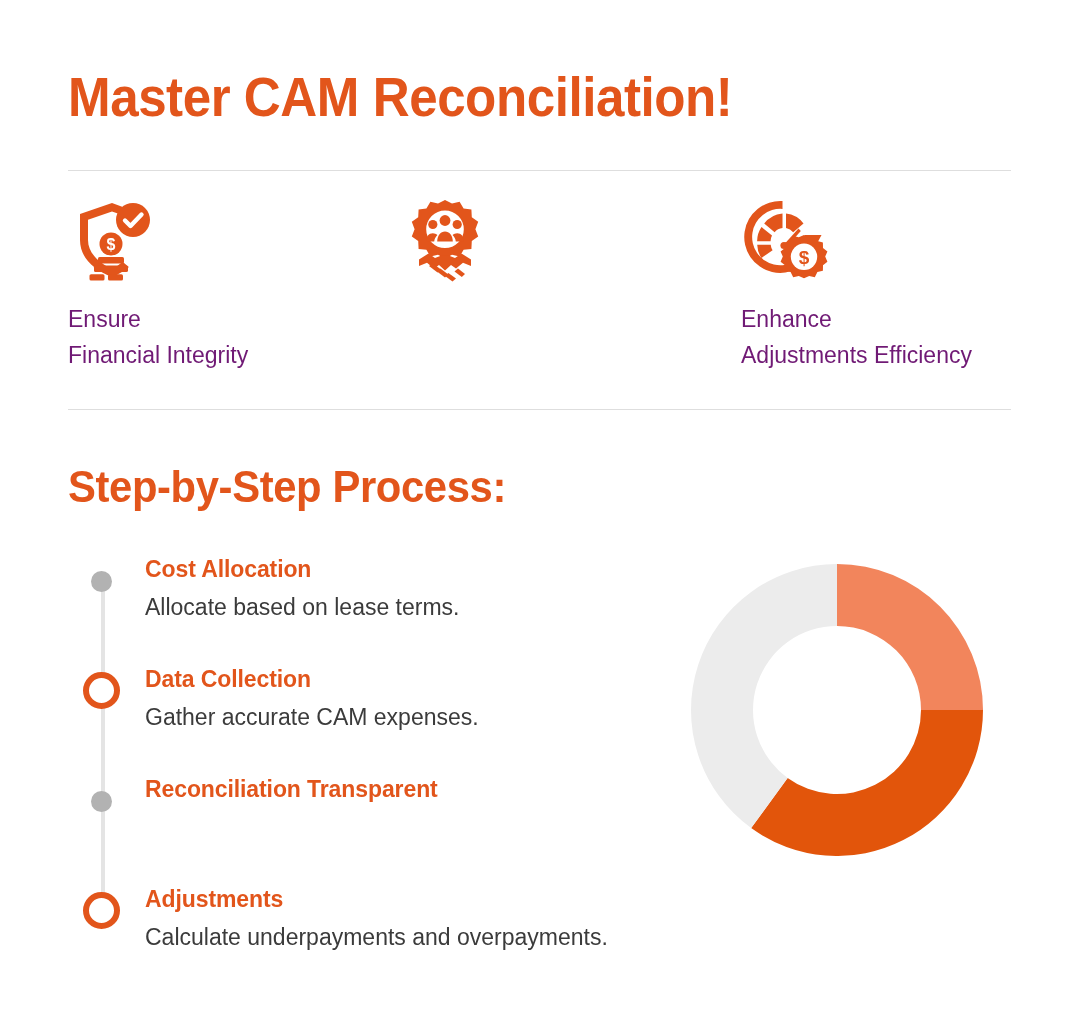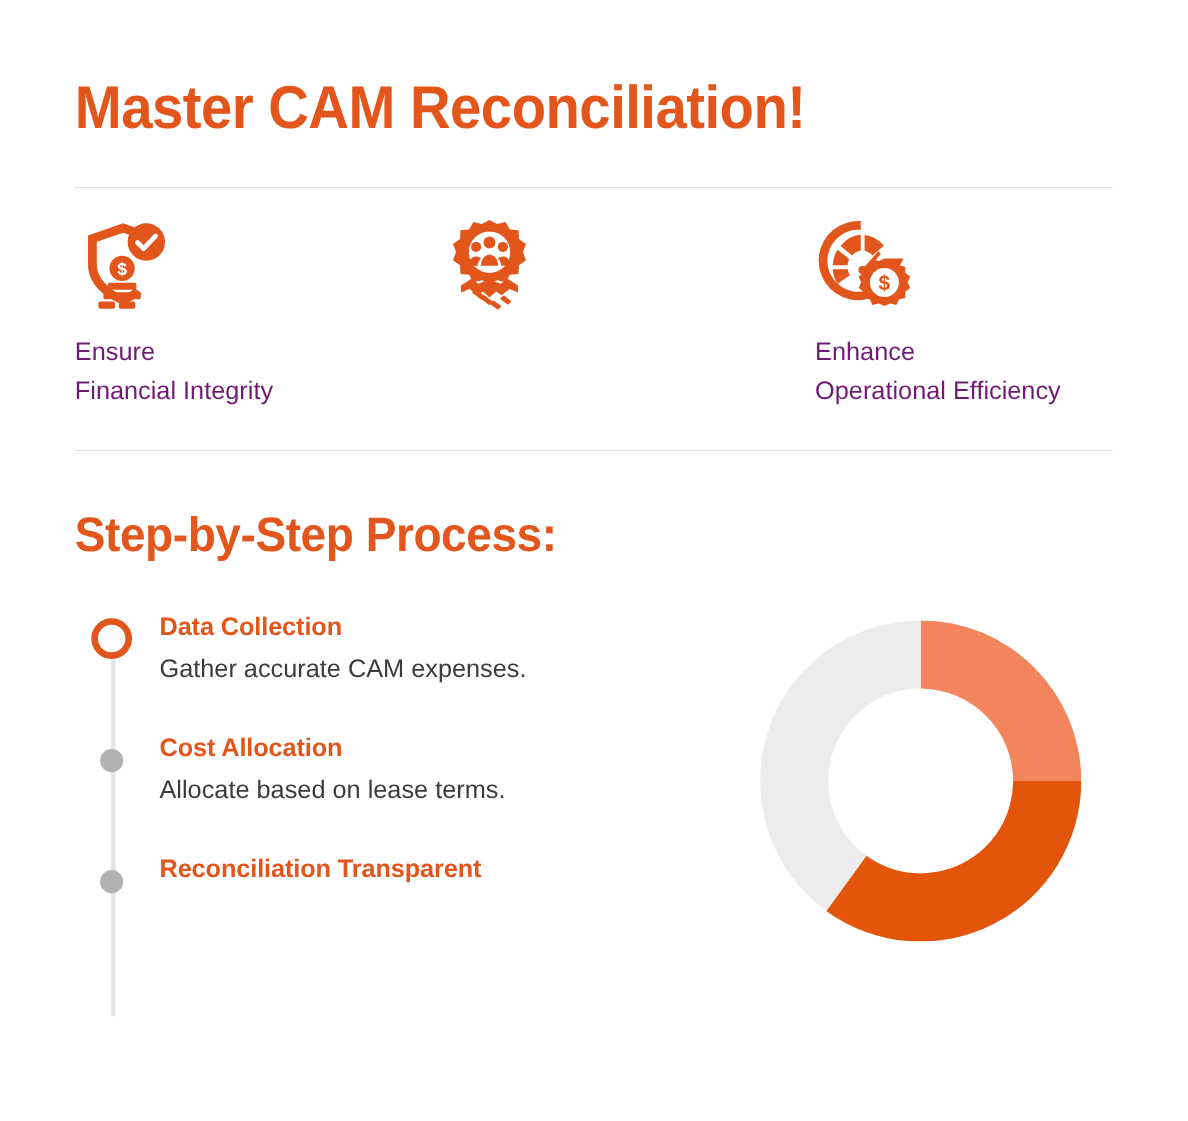--- a/index.html
+++ b/index.html
@@ -183,55 +183,62 @@
                        L10.8 18.2 L5.2 17 L0 19.2 L-5.2 17 L-10.8 18.2 L-13.4 13.1
                        L-18.9 11.8 L-19 6.2 L-23.4 2.8 L-21.2 -2.4 L-23.4 -7.6 L-19 -11
                        L-18.9 -16.6 L-13.4 -17.9 L-10.8 -23 L-5.2 -21.8 Z"></path>
               <circle cx="0" cy="-2.2" r="13.2" fill="#ffffff"></circle>
               <text x="0" y="4.6" font-family="'Liberation Sans', sans-serif" font-size="19" font-weight="bold" fill="#E2551B" text-anchor="middle">$</text>
             </g>
           </g>
         </svg>
       </div>
       <div class="feature-label">Enhance
-Operational Efficiency</div>
+Adjustments Efficiency</div>
     </div>
 
   </div>
 
   <div class="divider bottom"></div>
 
   <div class="process-heading">Step-by-Step Process:</div>
 
   <div class="timeline">
     <div class="timeline-rail"></div>
 
     <div class="step">
       <div class="marker">
+          <div class="dot"></div>
+        </div>
+      <div class="step-title">Cost Allocation</div>
+      <div class="step-desc">Allocate based on lease terms.</div>
+    </div>
+
+    <div class="step">
+      <div class="marker">
           <div class="ring"></div>
         </div>
       <div class="step-title">Data Collection</div>
       <div class="step-desc">Gather accurate CAM expenses.</div>
     </div>
 
     <div class="step">
       <div class="marker">
           <div class="dot"></div>
         </div>
-      <div class="step-title">Cost Allocation</div>
-      <div class="step-desc">Allocate based on lease terms.</div>
-    </div>
-
-    <div class="step">
-      <div class="marker">
-          <div class="dot"></div>
-        </div>
       <div class="step-title">Reconciliation Transparent</div>
     </div>
 
+    <div class="step">
+      <div class="marker">
+          <div class="ring"></div>
+        </div>
+      <div class="step-title">Adjustments</div>
+      <div class="step-desc">Calculate underpayments and overpayments.</div>
+    </div>
   </div>
 
   <div class="donut-wrap">
     <svg id="donut-svg" width="292" height="292" viewBox="0 0 292 292" aria-hidden="true">
         <path d="M 146 0 A 146 146 0 0 1 292 146 L 230 146 A 84 84 0 0 0 146 62 Z" fill="#F2855C"></path>
         <path d="M 292 146 A 146 146 0 0 1 60.18335316529894 264.11648117874233 L 96.62603880743227 213.95742752749558 A 84 84 0 0 0 230 146 Z" fill="#E2550B"></path>
         <path d="M 60.18335316529894 264.11648117874233 A 146 146 0 0 1 145.99999999999997 0 L 145.99999999999997 62 A 84 84 0 0 0 96.62603880743227 213.95742752749558 Z" fill="#ECECEC"></path>
       </svg>
   </div>
 

